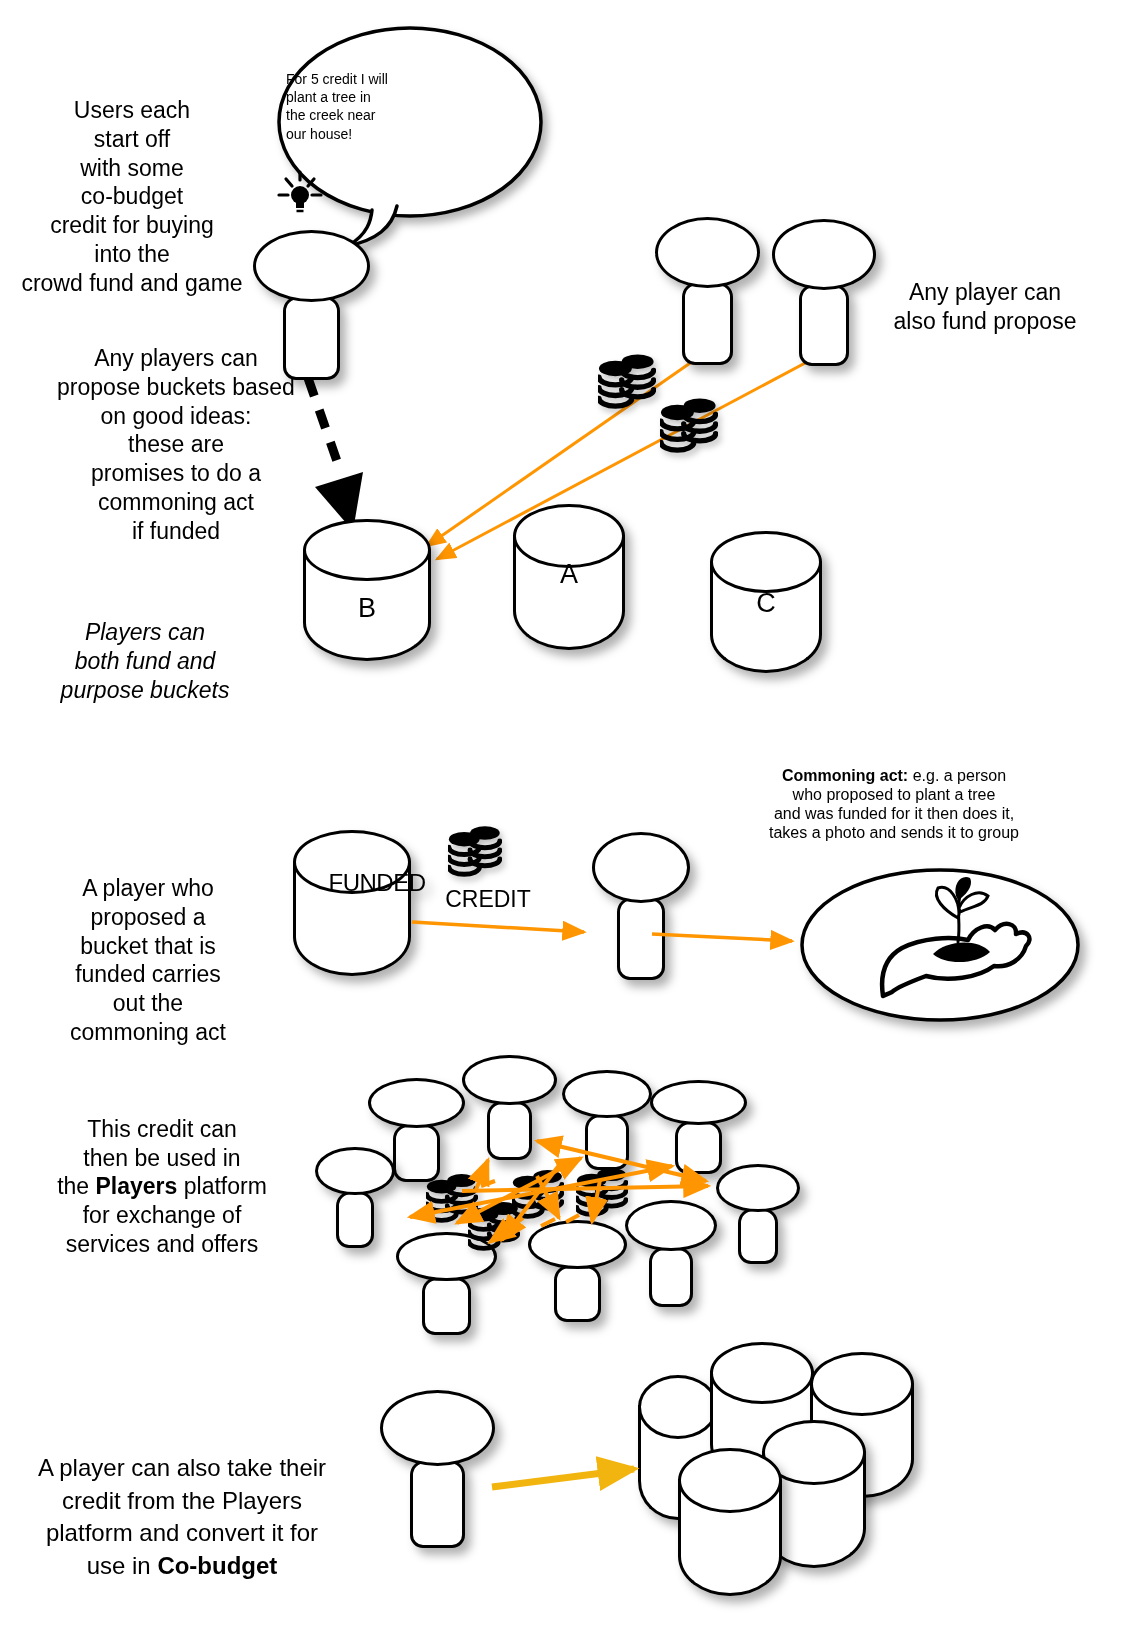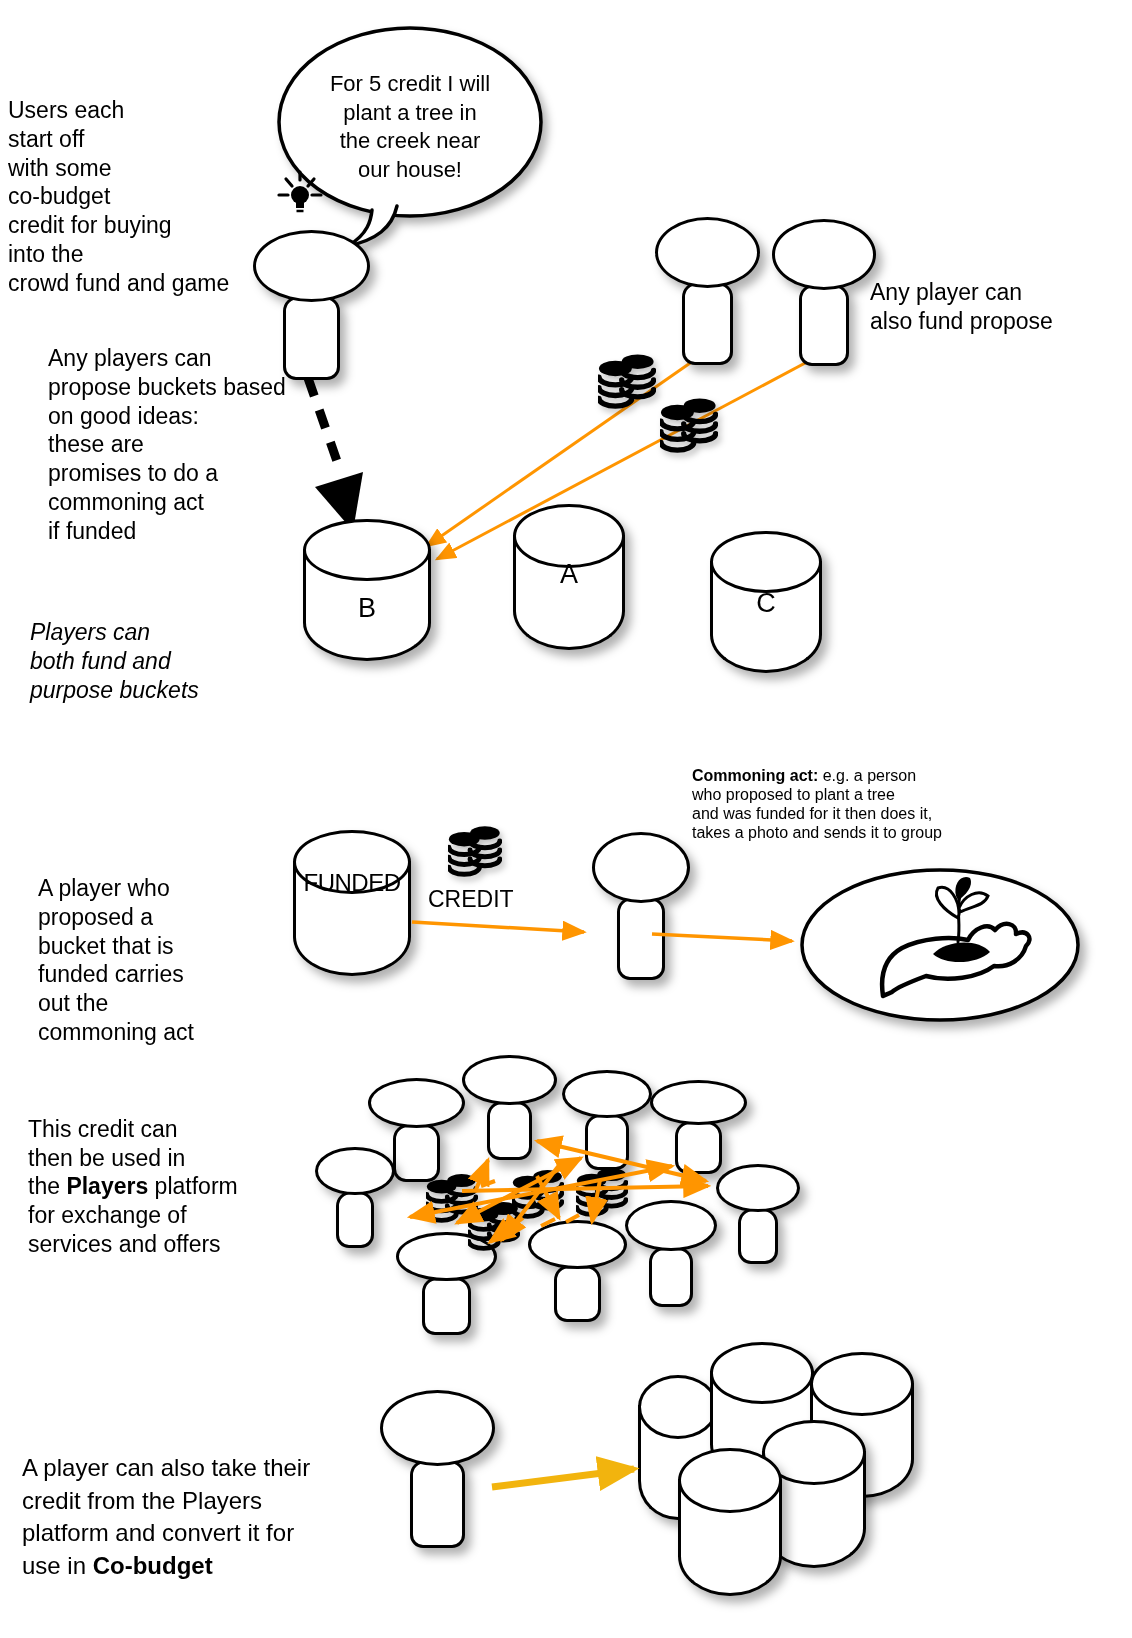--- a/index.html
+++ b/index.html
@@ -1,43 +1,43 @@
 <!DOCTYPE html>
 <html><head>
 <meta charset="utf-8">
 <style>
   html,body{margin:0;padding:0;}
   body{
     width:1132px;height:1638px;position:relative;background:#fff;
     font-family:"Liberation Sans",sans-serif;color:#000;overflow:hidden;
   }
   .txt{
-    position:absolute;white-space:pre-line;text-align:left;
+    position:absolute;white-space:pre-line;text-align:center;
     font-size:23px;line-height:1.25;z-index:3;
   }
   .b{font-weight:bold;}
   
   .person{position:absolute;z-index:2;filter:drop-shadow(6px 7px 5px rgba(0,0,0,.30));}
   .person .head{position:absolute;left:0;top:0;width:100%;height:48%;
     background:#fff;border:3px solid #000;border-radius:50%;box-sizing:border-box;z-index:2;}
   .person .pbody{position:absolute;left:26%;top:44%;width:48%;height:56%;
     background:#fff;border:3px solid #000;border-radius:15px 15px 13px 13px;box-sizing:border-box;z-index:1;}
   
   .bucket{position:absolute;z-index:2;filter:drop-shadow(6px 7px 5px rgba(0,0,0,.30));}
   .bucket .btop{position:absolute;left:0;top:0;width:100%;height:44%;
     background:#fff;border:3px solid #000;border-radius:50%;box-sizing:border-box;z-index:2;}
   .bucket .bbody{position:absolute;left:0;top:21%;width:100%;bottom:0;
     background:#fff;border:3px solid #000;border-top:none;
     border-radius:0 0 50% 50% / 0 0 34% 34%;box-sizing:border-box;z-index:1;}
   .bucket .blabel{position:absolute;left:0;width:100%;text-align:center;z-index:3;font-size:27px;}
   .coins{position:absolute;z-index:2;filter:drop-shadow(3px 4px 3px rgba(0,0,0,.25));}
   .bubble{position:absolute;left:272px;top:24px;width:276px;height:236px;z-index:2;
     filter:drop-shadow(5px 6px 4px rgba(0,0,0,.30));}
-  .bubble .btext{position:absolute;left:14px;right:14px;top:46px;text-align:center;
-    white-space:pre-line;font-size:22px;line-height:1.3;}
+  .bubble .btext{position:absolute;left:14px;right:14px;top:46px;text-align:left;
+    white-space:pre-line;font-size:14px;line-height:1.3;}
   .bigell{position:absolute;left:798px;top:866px;width:284px;height:158px;z-index:2;
     filter:drop-shadow(6px 7px 5px rgba(0,0,0,.30));}
   .lightbulb{position:absolute;left:276px;top:170px;width:48px;height:52px;z-index:3;}
   .svg-under{position:absolute;left:0;top:0;z-index:1;pointer-events:none;}
   .svg-over{position:absolute;left:0;top:0;z-index:5;pointer-events:none;}
 </style>
 </head>
 <body>
 
 <svg width="0" height="0" style="position:absolute" aria-hidden="true">
@@ -71,21 +71,21 @@
   </g>
 </svg>
 
 <div class="txt" style="left:8px;top:96px;width:248px;">Users each
 start off
 with some
 co-budget
 credit for buying
 into the
 crowd fund and game</div>
-<div class="txt" style="left:16px;top:344px;width:272px;padding-left:32px;">Any players can
+<div class="txt" style="left:8px;top:344px;width:272px;padding-left:32px;">Any players can
 propose buckets based
 on good ideas:
 these are
 promises to do a
 commoning act
 if funded</div>
 <div class="txt" style="left:30px;top:618px;width:230px;font-style:italic;">Players can
 both fund and
 purpose buckets</div>
 <div class="txt" style="left:870px;top:278px;width:230px;">Any player can
@@ -156,21 +156,21 @@
 <div class="txt" style="left:38px;top:842px;width:220px;margin-top:32px;">A player who
 proposed a
 bucket that is
 funded carries
 out the
 commoning act</div>
 
 <div class="bucket" style="left:293px;top:830px;width:118px;height:146px;">
   <div class="bbody"></div>
   <div class="btop"></div>
-  <div class="blabel" style="top:27%;font-size:24px;letter-spacing:-0.5px;">FUNDED</div>
+  <div class="blabel" style="top:27%;font-size:24px;letter-spacing:-0.5px;margin-left:25px;">FUNDED</div>
 </div>
 
 <svg class="coins" style="left:448px;top:820px;" width="54" height="60" viewBox="0 0 60 58">
     <use href="#coinSym"></use>
   </svg>
 <div class="txt" style="left:428px;top:885px;width:120px;font-size:23px;">CREDIT</div>
 
 <div class="person" style="left:592px;top:832px;width:98px;height:148px;">
   <div class="head"></div>
   <div class="pbody"></div>

